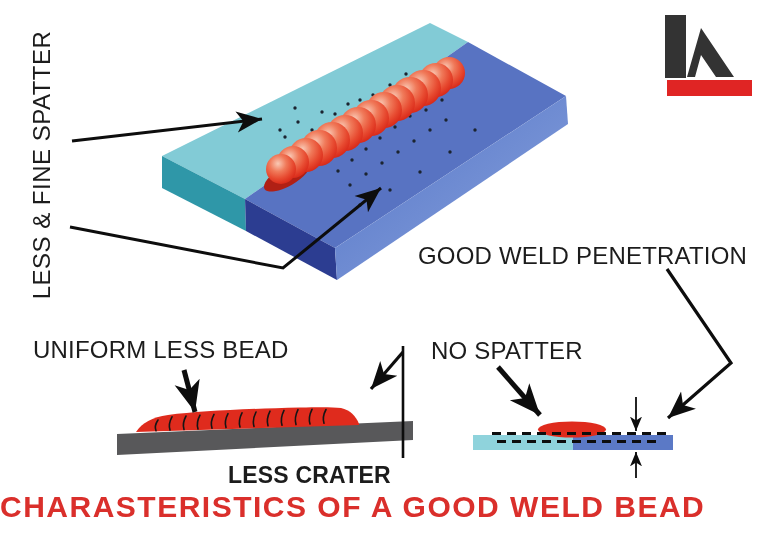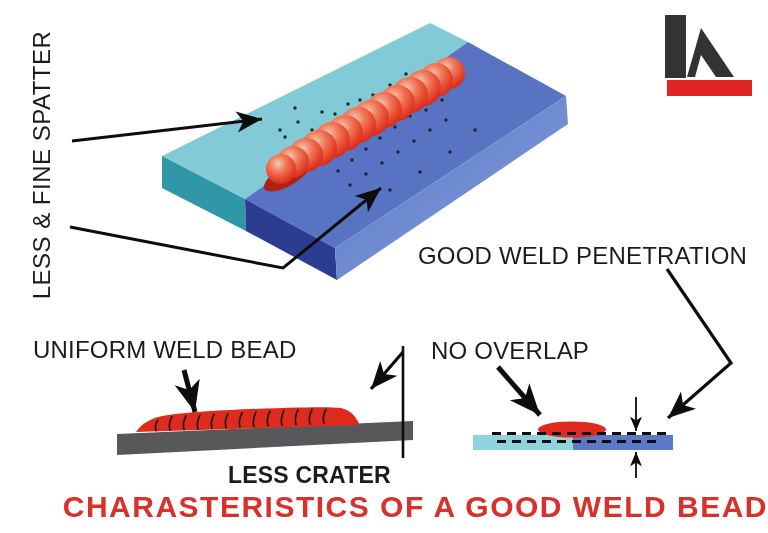--- a/index.html
+++ b/index.html
@@ -15,21 +15,21 @@
   .vlabel{
     position:absolute;left:-90px;top:148px;width:270px;height:34px;
     text-align:center;color:#1c1c1c;font-size:24px;white-space:nowrap;
     transform:rotate(-90deg);letter-spacing:0.5px;
   }
   #lbl-penetration{left:376px;top:243px;margin-left:42px;}
   #lbl-uniform{left:33px;top:337px;}
   #lbl-no-overlap{left:431px;top:338px;}
   #lbl-crater{left:228px;top:463px;font-size:23px;font-weight:bold;}
   #main-title{
-    position:absolute;left:0;top:490px;width:768px;text-align:right;
+    position:absolute;left:0;top:490px;width:768px;text-align:left;
     font-size:30px;font-weight:bold;letter-spacing:1.5px;white-space:nowrap;
   }
 </style>
 </head>
 <body>
 
 <div id="stage">
 
   <svg id="art" width="768" height="533" viewBox="0 0 768 533">
     <defs>
@@ -162,21 +162,21 @@
       <rect x="665" y="15" width="21" height="63" fill="#333333"></rect>
       <polygon points="701,28 734,77 716,77 701,55 695,77 687,77" fill="#333333"></polygon>
       <rect x="667" y="80" width="85" height="16" fill="#e02524"></rect>
     </g>
   </svg>
 
   <div class="vlabel">LESS &amp; FINE SPATTER</div>
 
   <div class="lbl" id="lbl-penetration">GOOD WELD PENETRATION</div>
 
-  <div class="lbl" id="lbl-uniform">UNIFORM WELD BEAD</div>
+  <div class="lbl" id="lbl-uniform">UNIFORM LESS BEAD</div>
 
-  <div class="lbl" id="lbl-no-overlap">NO OVERLAP</div>
+  <div class="lbl" id="lbl-no-overlap">NO SPATTER</div>
 
   <div class="lbl" id="lbl-crater">LESS CRATER</div>
 
   <div id="main-title" style="color: rgb(218, 47, 43);">CHARASTERISTICS OF A GOOD WELD BEAD</div>
 
 </div>
 
 </body></html>

